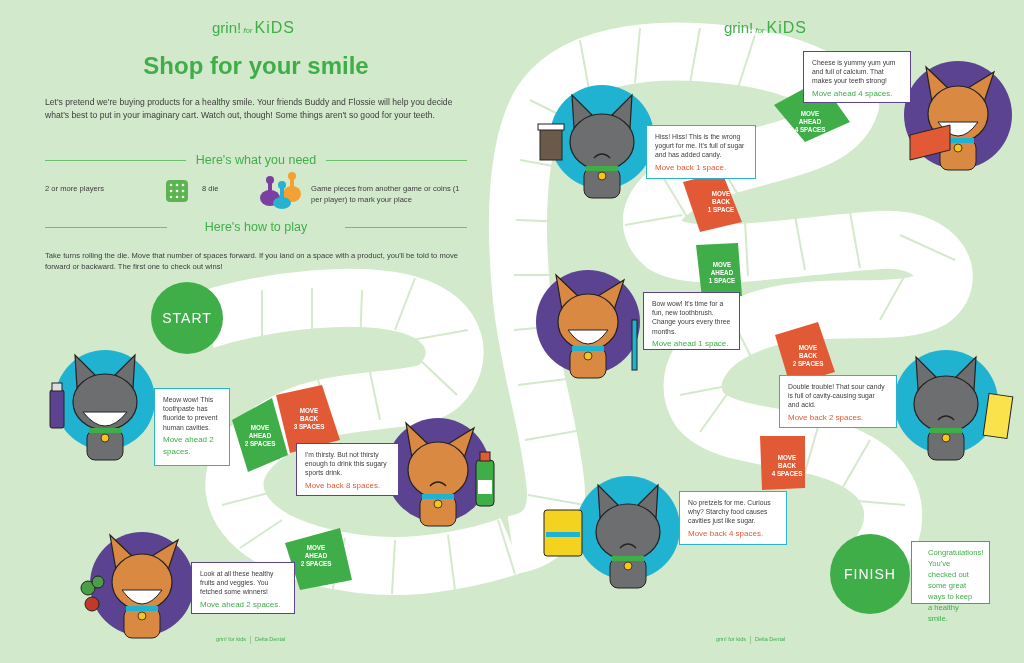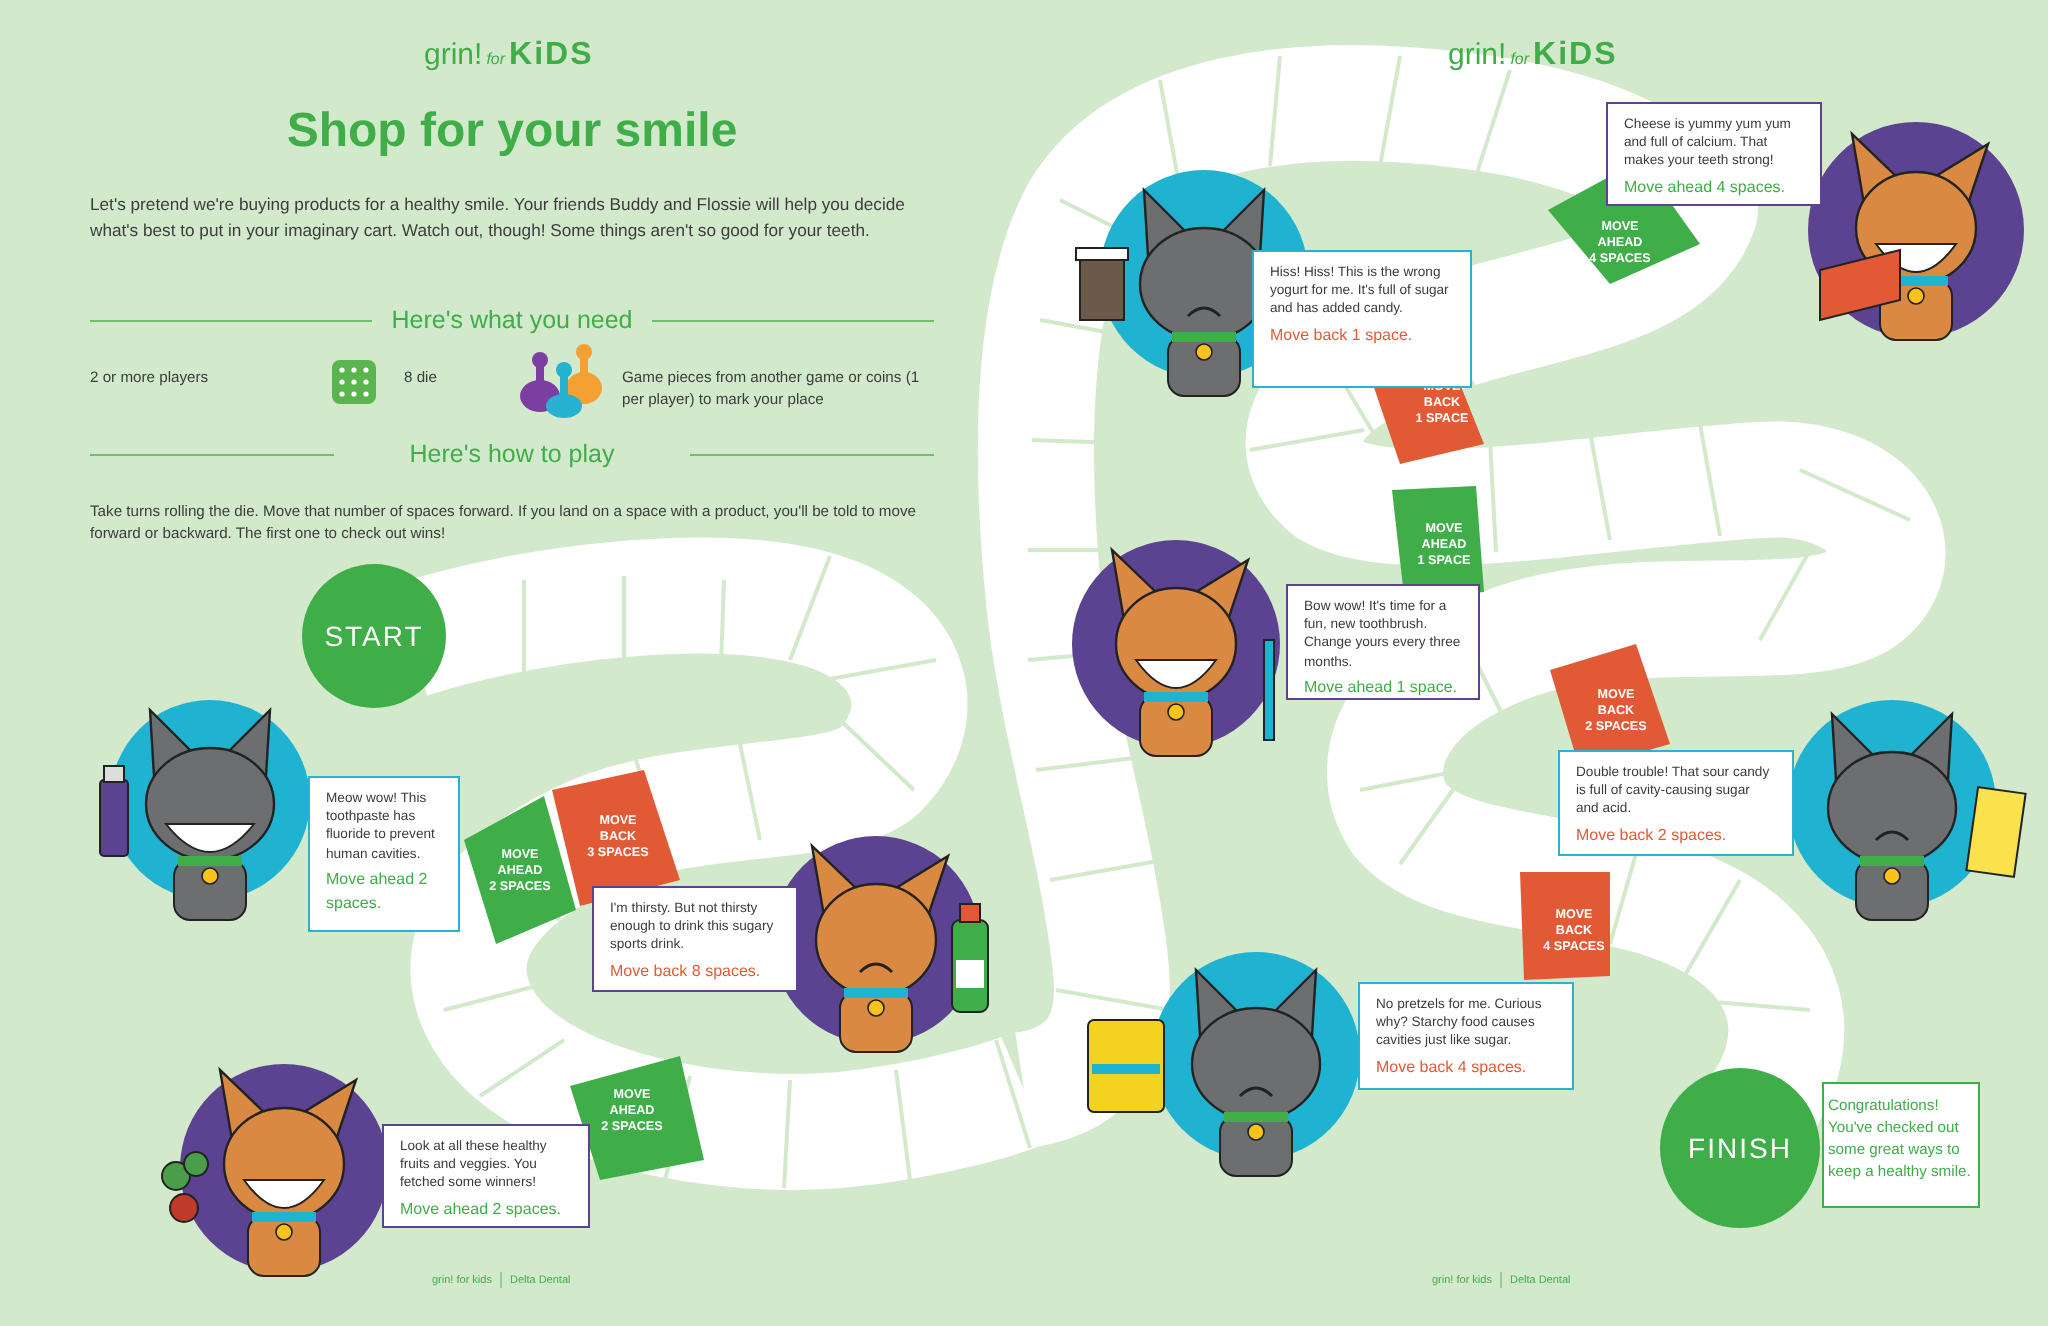--- a/index.html
+++ b/index.html
@@ -1,35 +1,35 @@
 <!DOCTYPE html>
 <html><head>
 <meta charset="utf-8">
 <style>
   * { box-sizing: border-box; margin: 0; padding: 0; }
   html, body { width: 1024px; height: 663px; overflow: hidden; }
   body { background: #d3e9cc; font-family: "DejaVu Sans", sans-serif; color: #333; position: relative; }
   .board { position: absolute; left: 0; top: 0; width: 1024px; height: 663px; }
   .logo { position: absolute; top: 19px; font-size: 15px; color: #3fae49; font-family: "Liberation Sans", sans-serif; white-space: nowrap; }
   .logo .for { font-size: 8px; font-style: italic; margin: 16px 2px; }
-  .logo .kids { font-weight: bold; font-size: 16px; letter-spacing: 1px; }
+  .logo .kids { font-weight: normal; font-size: 16px; letter-spacing: 1px; }
   .title { position: absolute; left: 0; width: 512px; top: 52px; text-align: center; font-size: 24px; color: #3fae49; font-family: "Liberation Sans", sans-serif; }
   .intro { position: absolute; left: 45px; top: 96px; width: 420px; font-size: 8.6px; line-height: 12.6px; color: #3c3c3c; font-family: "Liberation Sans", sans-serif; }
   .section-head { position: absolute; left: 45px; width: 422px; height: 16px; display: flex; align-items: center; }
   .section-head .line { flex: 1; height: 1px; background: #6fc06a; }
   .section-head span.txt { padding: 0 10px; font-size: 12.5px; color: #3fae49; font-family: Liberation Sans, sans-serif; white-space: nowrap; }
   .need-item { position: absolute; font-size: 7.6px; line-height: 11px; color: #3c3c3c; font-family: "Liberation Sans", sans-serif; }
   .rules { position: absolute; left: 45px; top: 250px; width: 425px; font-size: 7.6px; line-height: 11px; color: #3c3c3c; font-family: "Liberation Sans", sans-serif; }
   .circle-btn { position: absolute; border-radius: 50%; background: #3fae49; color: #fff; display: flex; align-items: center; justify-content: center; font-size: 14px; letter-spacing: 1px; font-family: "Liberation Sans", sans-serif; }
   .bubble { position: absolute; background: #fff; border: 1.5px solid #2ab3d1; padding: 6px 8px; font-size: 6.8px; line-height: 9.2px; color: #3c3c3c; font-family: "Liberation Sans", sans-serif; }
   .bubble.purple { border-color: #5b4391; }
   .bubble .act { display: block; font-size: 8px; line-height: 12px; margin-top: 2px; }
   .act.good { color: #3fae49; }
   .act.bad { color: #e25a35; }
-  .finish-box { position: absolute; left: 911px; top: 541px; width: 79px; height: 63px; background: #fff; border: 1px solid #3fae49; padding: 5px 2px; font-size: 7.6px; line-height: 11px; color: #3fae49; font-family: "Liberation Sans", sans-serif; }
+  .finish-box { position: absolute; left: 911px; top: 541px; width: 79px; height: 63px; background: #fff; border: 1px solid #3fae49; padding: 5px 16px; font-size: 7.6px; line-height: 11px; color: #3fae49; font-family: "Liberation Sans", sans-serif; }
   .footer { position: absolute; top: 636px; font-size: 5.5px; color: #3fae49; font-family: "Liberation Sans", sans-serif; white-space: nowrap; }
   .footer .sep { display: inline-block; width: 1px; height: 8px; background: #9ac99a; vertical-align: middle; margin: 0 4px; }
   .space-label { position: absolute; color: #fff; font-weight: bold; font-size: 6.3px; line-height: 8.2px; text-align: center; font-family: "Liberation Sans", sans-serif; width: 60px; }
 </style>
 </head>
 <body>
 
 <svg class="board" viewBox="0 0 1024 663" xmlns="http://www.w3.org/2000/svg">
   <g fill="none" stroke="#ffffff" stroke-linecap="butt" stroke-linejoin="round">
 
@@ -317,21 +317,21 @@
   <span class="act good">Move ahead 2 spaces.</span>
 </div>
 <div class="bubble purple" style="left:296px; top:443px; width:103px; height:53px;">
   <span>I'm thirsty. But not thirsty enough to drink this sugary sports drink.</span>
   <span class="act bad">Move back 8 spaces.</span>
 </div>
 <div class="bubble purple" style="left:191px; top:562px; width:104px; height:52px;">
   <span>Look at all these healthy fruits and veggies. You fetched some winners!</span>
   <span class="act good">Move ahead 2 spaces.</span>
 </div>
-<div class="bubble" style="left:626px; top:125px; width:110px; height:69px;">
+<div class="bubble" style="left:646px; top:125px; width:110px; height:54px;">
   <span>Hiss! Hiss! This is the wrong yogurt for me. It's full of sugar and has added candy.</span>
   <span class="act bad">Move back 1 space.</span>
 </div>
 <div class="bubble purple" style="left:803px; top:51px; width:108px; height:52px;">
   <span>Cheese is yummy yum yum and full of calcium. That makes your teeth strong!</span>
   <span class="act good">Move ahead 4 spaces.</span>
 </div>
 <div class="bubble purple" style="left:643px; top:292px; width:97px; height:58px;">
   <span>Bow wow! It's time for a fun, new toothbrush. Change yours every three months.</span>
   <span class="act good">Move ahead 1 space.</span>

